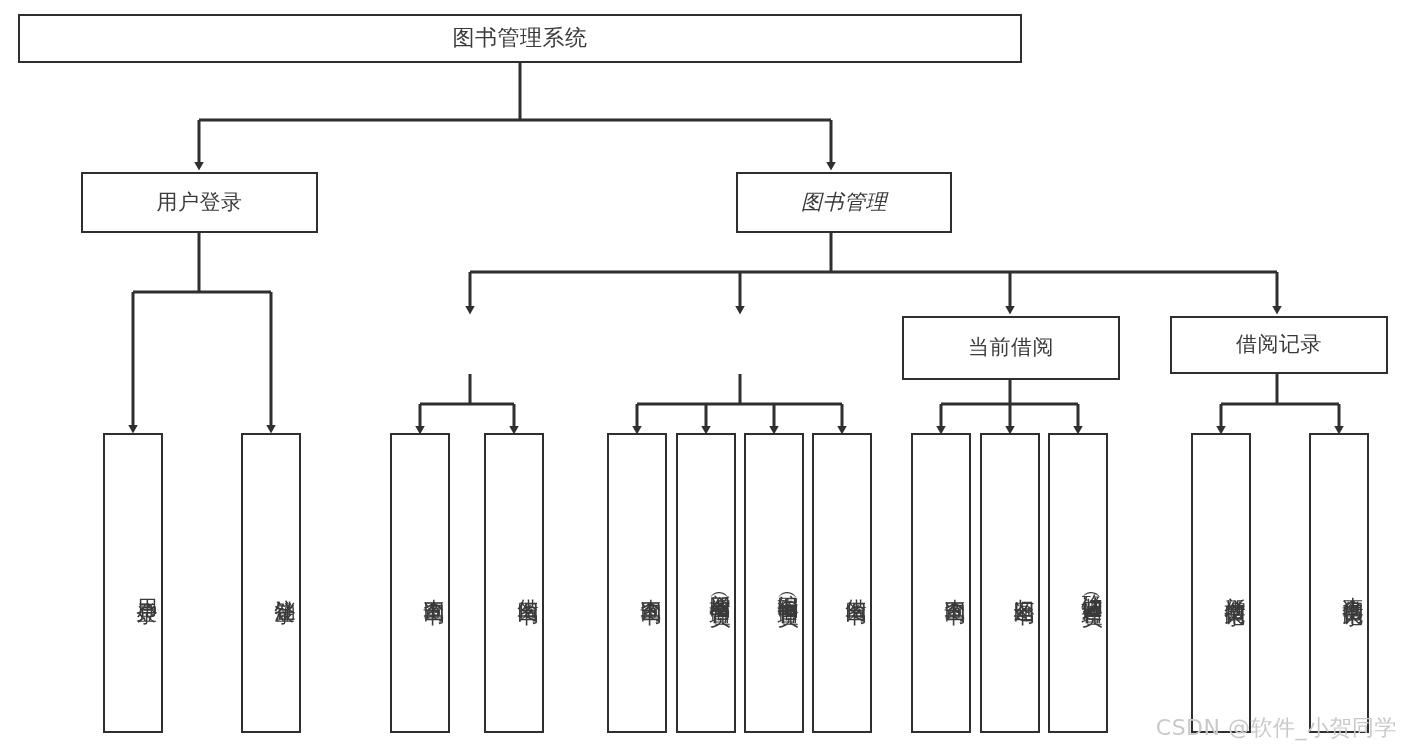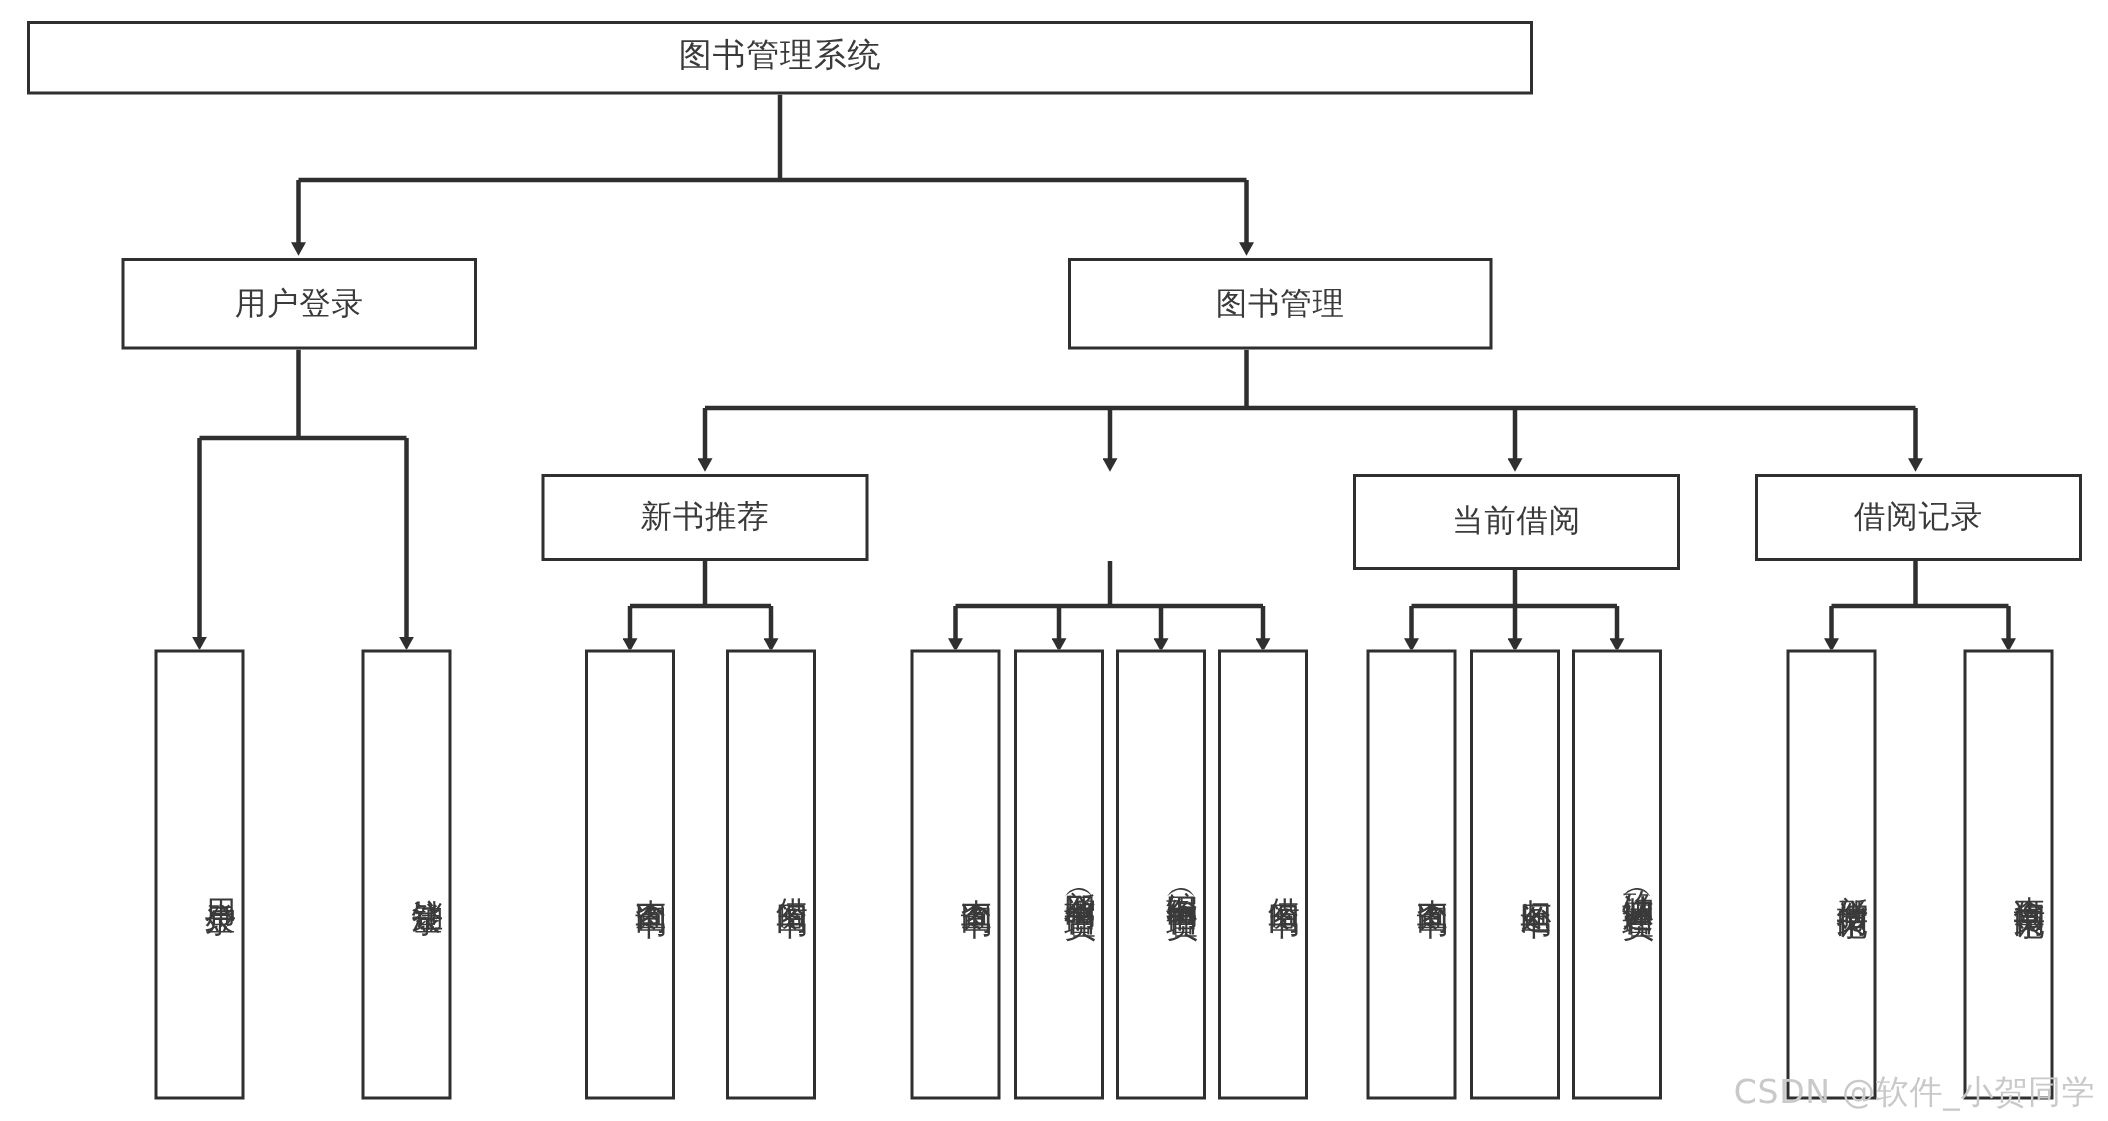--- a/index.html
+++ b/index.html
@@ -131,27 +131,24 @@
   </svg>
 
   <div class="node horiz" id="root-node" style="left:18px; top:14px; width:1004px; height:49px;">
     <span class="lbl">图书管理系统</span>
   </div>
 
   <div class="node horiz" style="left:81px; top:172px; width:237px; height:61px;">
     <span class="lbl">用户登录</span>
   </div>
 
-  <div class="node horiz" style="left:712px; top:172px; width:283px; height:61px;">
+  <div class="node horiz" style="left:736px; top:172px; width:216px; height:61px;font-style:italic;">
     <span class="lbl">图书管理</span>
   </div>
 
-  <div class="node horiz" style="left:361px; top:316px; width:218px; height:58px;">
-    <span class="lbl">新书推荐</span>
-  </div>
 
 
   <div class="node horiz" style="left:902px; top:316px; width:218px; height:64px;">
     <span class="lbl">当前借阅</span>
   </div>
 
   <div class="node horiz" style="left:1170px; top:316px; width:218px; height:58px;">
     <span class="lbl">借阅记录</span>
   </div>
 

